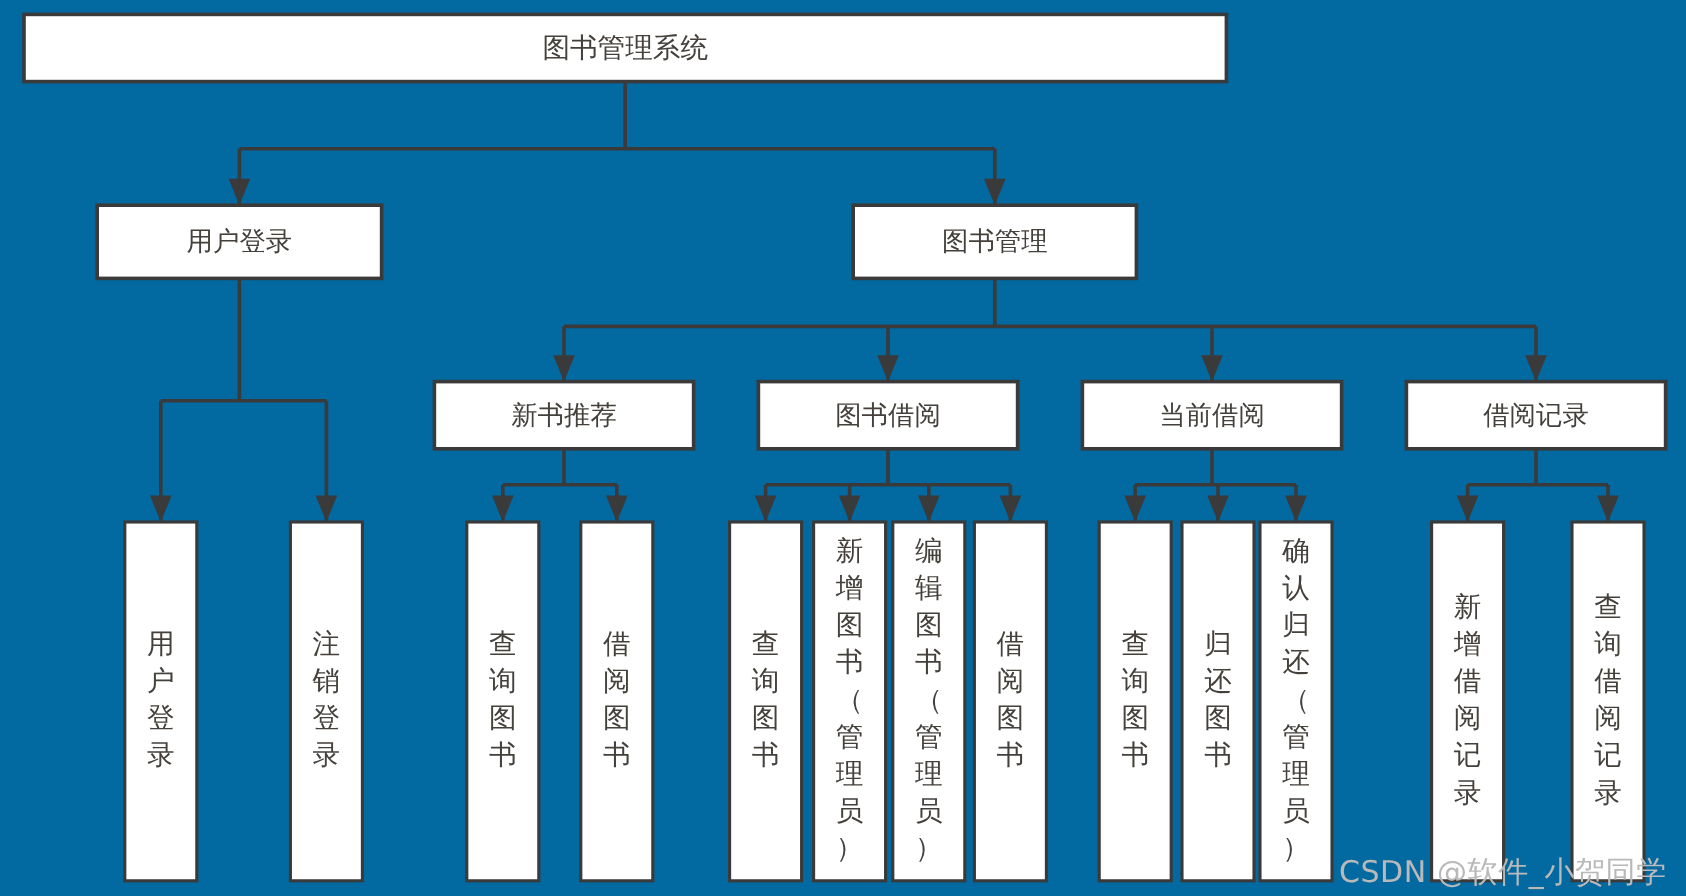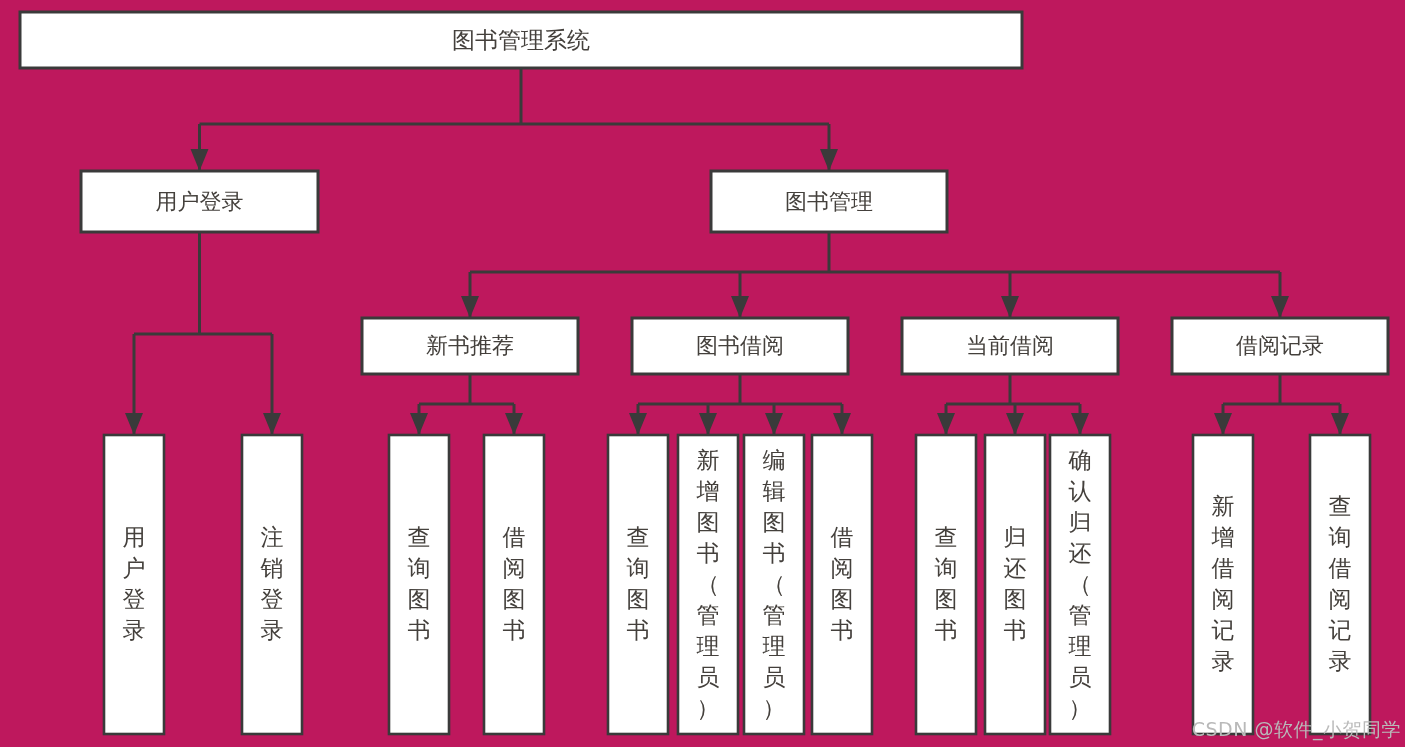--- a/index.html
+++ b/index.html
@@ -10,21 +10,21 @@
   body {
     width: 1405px;
     height: 747px;
     font-family: "DejaVu Sans", "Liberation Sans", sans-serif;
     overflow: hidden;
   }
   #diagram-root {
     position: relative;
     width: 1405px;
     height: 747px;
-    background: #be185d;
+    background: #0369a1;
   }
   svg.diagram {
     display: block;
     width: 1405px;
     height: 747px;
   }
   .node-rect {
     fill: #ffffff;
     stroke: #3a3a3a;
     stroke-width: 3;
@@ -54,24 +54,24 @@
   }
   .leaf-label-char {
     fill: #44403c;
     font-family: "DejaVu Sans", "Liberation Sans", sans-serif;
     font-size: 23px;
     text-anchor: middle;
     dominant-baseline: middle;
   }
   .watermark {
     position: absolute;
-    right: 4px;
+    right: 16px;
     bottom: 4px;
     font-family: "DejaVu Sans", "Liberation Sans", sans-serif;
-    font-size: 19px;
+    font-size: 25px;
     color: #b9b9b9;
     letter-spacing: 0.5px;
     white-space: nowrap;
     user-select: none;
   }
 </style>
 </head>
 <body>
 
 <div id="diagram-root">

